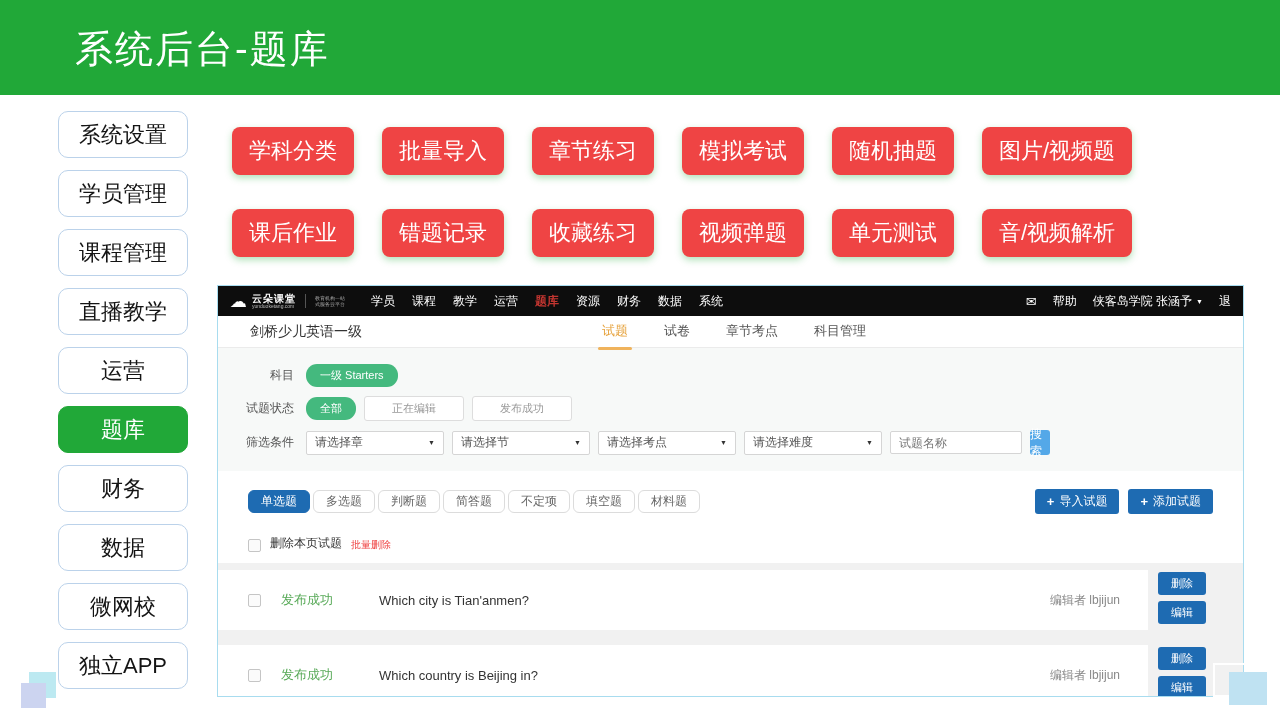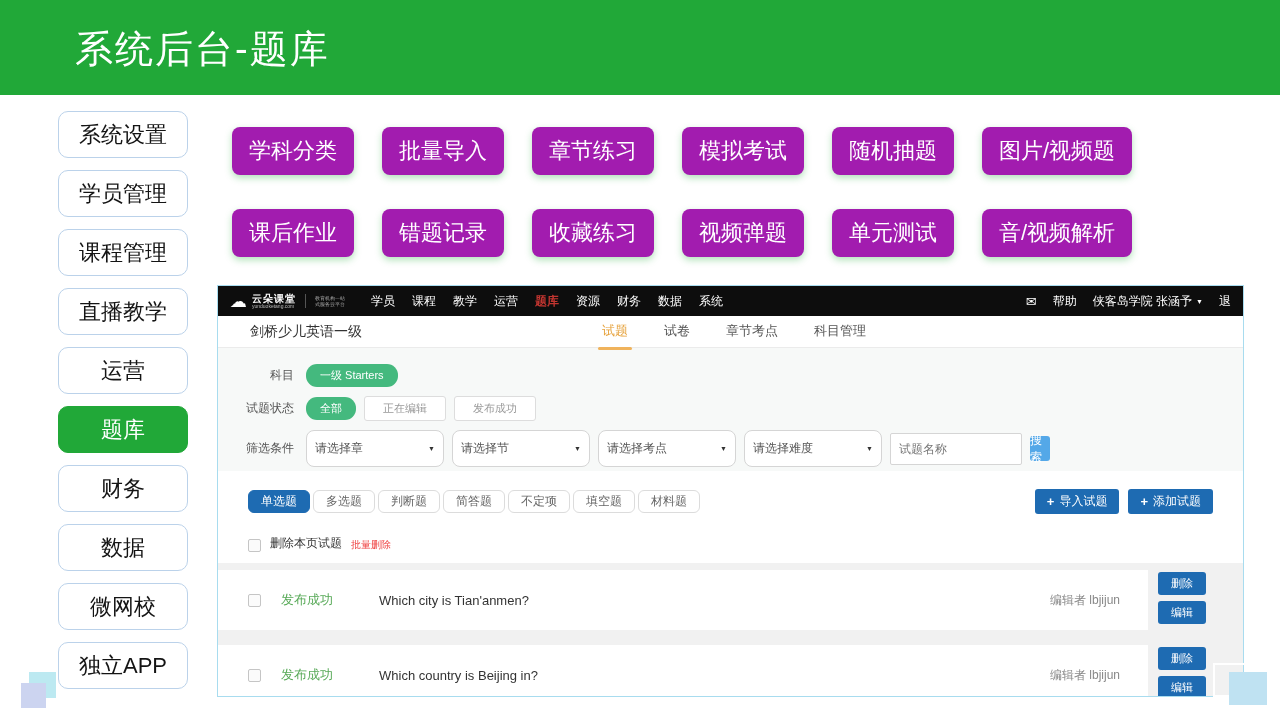--- a/index.html
+++ b/index.html
@@ -20,21 +20,21 @@
     height:47px; background:#fff; border:1px solid #BBD2EA; border-radius:10px;
     display:flex; align-items:center; justify-content:center;
     font-size:22px; color:#141414; cursor:pointer;
   }
   .side-btn.active { background:#21A838; border-color:#21A838; color:#fff; }
 
   
   .features { position:absolute; left:232px; top:127px; width:940px; }
   .feat-row { display:flex; gap:28px; margin-bottom:34px; }
   .feat-btn {
-    height:48px; padding:16px 17px; background:#a21caf; color:#fff; border-radius:8px;
+    height:48px; padding:16px 17px; background:#ef4444; color:#fff; border-radius:8px;
     display:flex; align-items:center; justify-content:center; font-size:22px;
     box-shadow:0 3px 7px rgba(33,168,56,.35); cursor:pointer; white-space:nowrap;
   }
 
   
   .shot {
     position:absolute; left:217px; top:285px; width:1027px; height:412px;
     background:#fff; border:1px solid #A8DCEF; overflow:hidden; font-size:12px;
   }
   .topbar { height:30px; background:#0D0D0D; display:flex; align-items:center; padding:0 12px; color:#fff; }
@@ -59,29 +59,29 @@
   .course-name { font-size:14px; color:#333; }
   .subtabs { display:flex; gap:36px; margin-left:240px; }
   .subtab { font-size:13px; color:#555; cursor:pointer; position:relative; padding-bottom:2px; }
   .subtab.active { color:#E6A23C; }
   .subtab.active::after { content:""; position:absolute; left:-4px; right:-4px; bottom:-8px; height:3px; background:#F0B35C; border-radius:2px; }
 
   .filter-panel { height:123px; background:#F7F9F8; padding-top:16px; }
   .f-row { display:flex; align-items:center; margin-bottom:9px; }
   .f-label { width:88px; text-align:right; padding-right:12px; color:#555; font-size:12px; flex:none; }
   .chip-green { background:#44B97E; color:#fff; border-radius:11px; padding:4px 14px; font-size:11px; cursor:pointer; }
-  .chip-plain { background:#fff; border:1px solid #DDDDDD; color:#999; border-radius:3px; padding:4px 18px; font-size:11px; margin-left:8px; cursor:pointer; }
+  .chip-plain { background:#fff; border:1px solid #DDDDDD; color:#999; border-radius:3px; padding:4px 27px; font-size:11px; margin-left:8px; cursor:pointer; }
   .sel {
-    width:138px; height:37px; background:#fff; border:1px solid #D5D5D5; border-radius:8px;
+    width:138px; height:24px; background:#fff; border:1px solid #D5D5D5; border-radius:2px;
     display:flex; align-items:center; justify-content:space-between; padding:0 8px;
     color:#555; margin-right:8px; cursor:pointer;
   }
   .sel .caret { font-size:7px; color:#333; }
   .kw-input {
-    width:132px; height:32px; border:1px solid #D5D5D5; border-radius:2px; padding:0 8px;
+    width:132px; height:23px; border:1px solid #D5D5D5; border-radius:2px; padding:0 8px;
     font-size:12px; color:#555; font-family:inherit; outline:none;
   }
   .search-btn {
     width:20px; height:25px; background:#54A8E8; color:#fff; border:none; border-radius:3px;
     display:flex; align-items:center; justify-content:center; font-size:12px; margin-left:8px; cursor:pointer;
   }
 
   .type-row { display:flex; align-items:center; padding:18px 30px 0 30px; }
   .type-tab {
     height:23px; padding:0 12px; background:#fff; border:1px solid #DCDCDC; color:#666;

